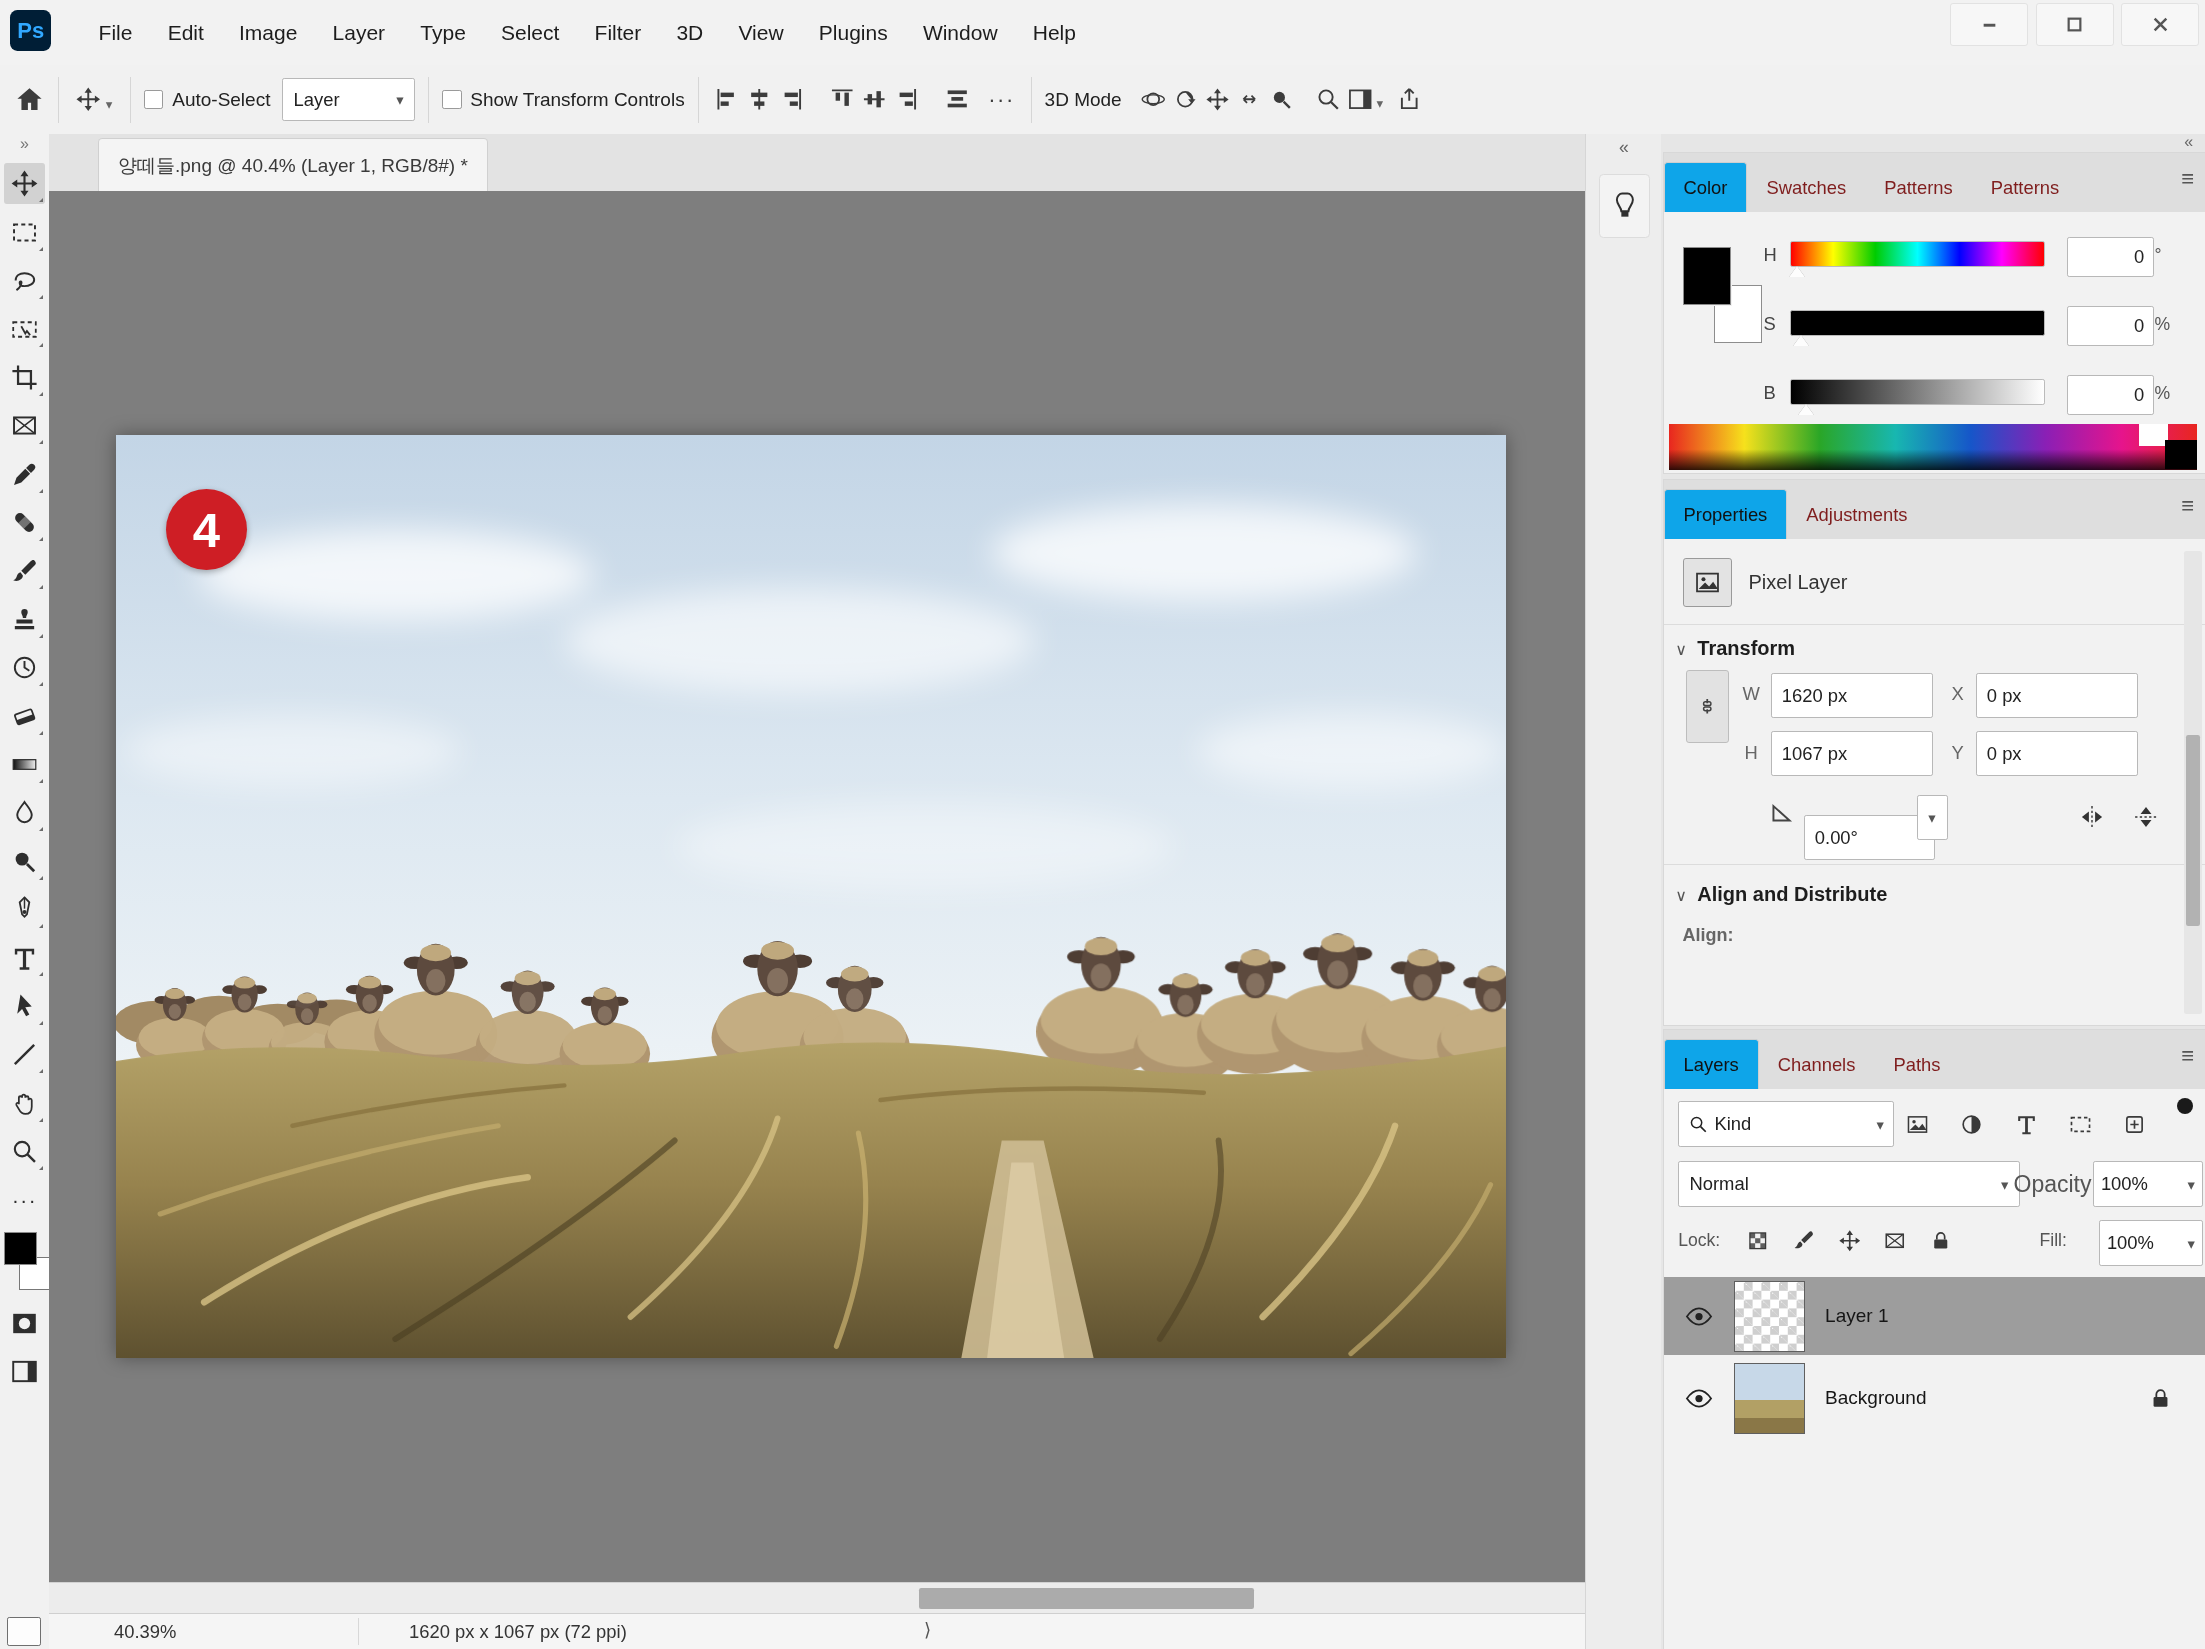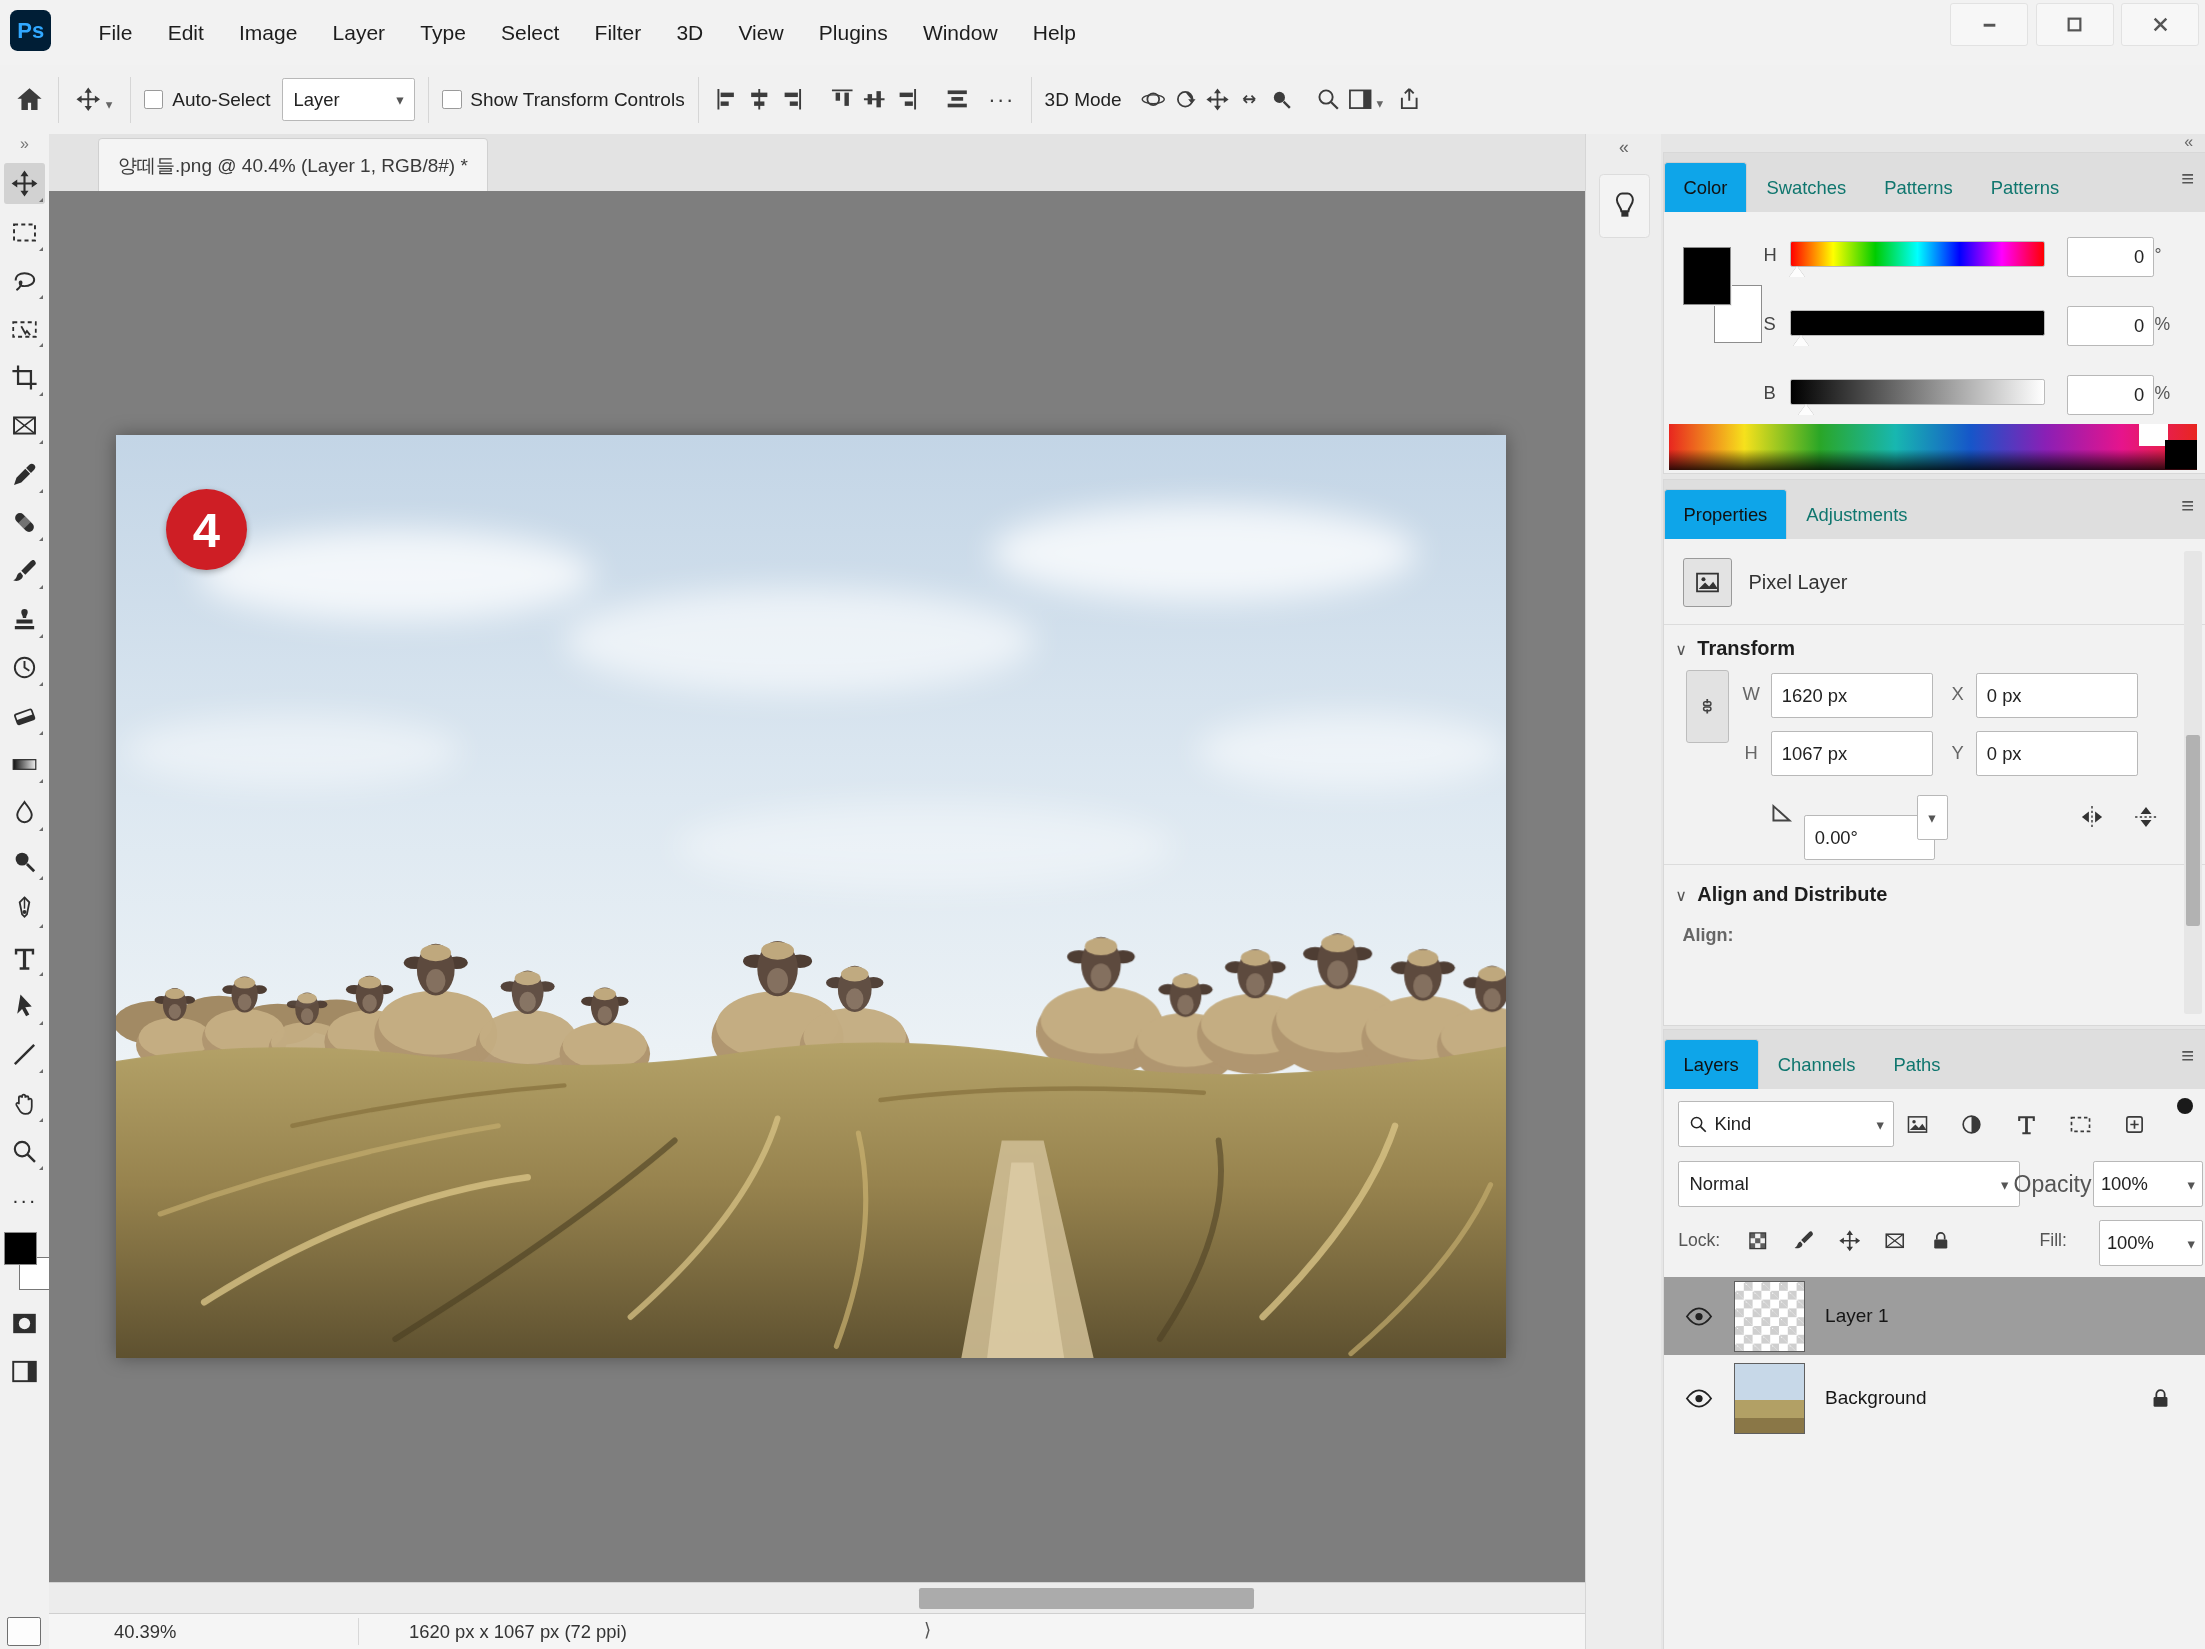--- a/index.html
+++ b/index.html
@@ -64,21 +64,21 @@
   #corner-ic{left:7.4px;top:1617px;width:32px;height:26.5px;border:1.5px solid #6f6f6f;border-radius:2.2px;background:#fdfdfd;}
   
   #dockstrip{left:1585px;top:134px;width:76px;height:1516px;background:#ededed;border-left:0.7px solid #d6d6d6;border-right:0.7px solid #d6d6d6;}
   #strip-collapse{width:100%;text-align:center;font-size:17.6px;color:#666;padding-top:2.9px;}
   #strip-panelbtn{width:49px;height:62px;margin:16px auto;background:#f3f3f3;border:0.7px solid #dcdcdc;border-radius:4.4px;
                   display:flex;align-items:center;justify-content:center;color:#2f2f2f;}
   
   #rightdock{left:1661px;top:134px;width:544px;height:1516px;background:#e6e6e6;}
   .panel{position:absolute;left:1.5px;width:541px;background:#f2f2f2;border:0.7px solid #d8d8d8;}
   .ptabs{display:flex;align-items:flex-end;background:#dedede;height:59px;position:relative;}
-  .ptab{padding:0 19px;height:49px;line-height:49px;font-size:18.4px;color:#0f766e;background:transparent;white-space:nowrap;}
+  .ptab{padding:0 19px;height:49px;line-height:49px;font-size:18.4px;color:#7f1d1d;background:transparent;white-space:nowrap;}
   .ptab.active{background:#0ea5e9;border:0.7px solid #cfcfcf;border-bottom:none;border-radius:3.7px 3.7px 0 0;color:#111;}
   .pmenu{position:absolute;right:10.3px;top:13.2px;font-size:22px;color:#555;}
   .collapse-mini{position:absolute;right:11.8px;top:-1.5px;font-size:16px;color:#666;}
   
   #colorpanel{top:17.6px;height:320px;}
   #swatchpair{position:absolute;left:19px;top:94px;width:88px;height:110px;}
   #cp-bg{position:absolute;left:31px;top:38px;width:46px;height:56px;background:#fff;border:1.5px solid #8d8d8d;}
   #cp-fg{position:absolute;left:0;top:0;width:46px;height:56px;background:#000;border:1.5px solid #8d8d8d;outline:1.5px solid #f2f2f2;}
   .slider-row{position:absolute;left:100px;height:51px;width:412px;}
   .slider-label{position:absolute;left:0;top:4.4px;font-size:18.4px;color:#444;}

